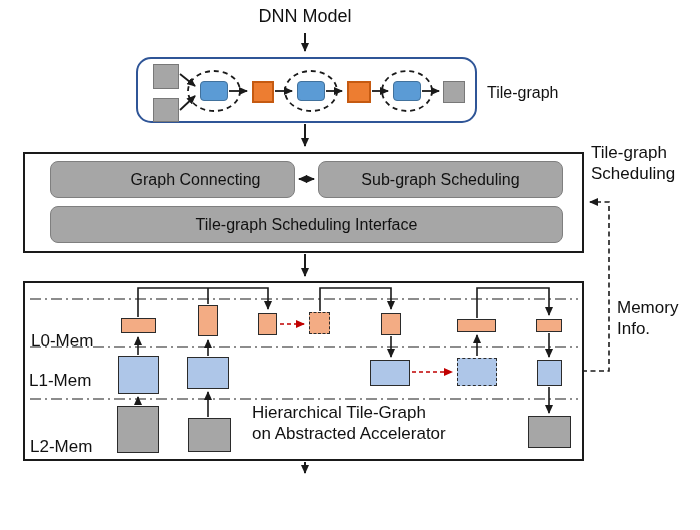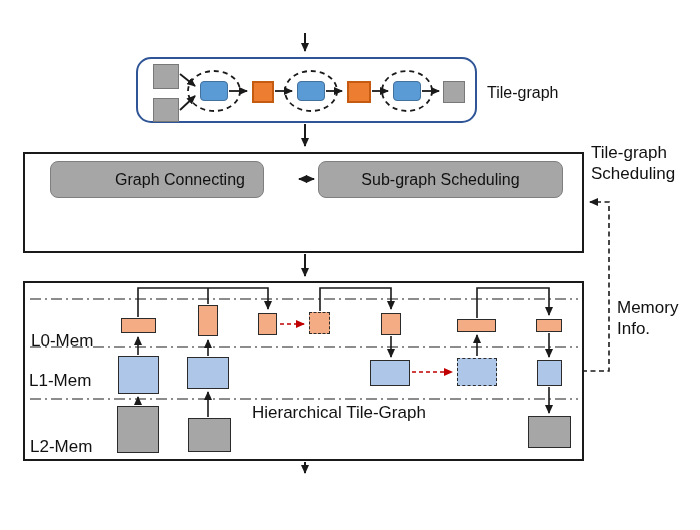--- a/index.html
+++ b/index.html
@@ -23,37 +23,39 @@
   .m-l1{background:var(--l1-fill,#AEC6E8);border:1.5px solid #2b2b2b;}
   .m-l2{background:var(--node-gray,#A6A6A6);border:1.5px solid #2b2b2b;}
   .dashedge{border-style:dashed !important;}
   svg.overlay{position:absolute;left:0;top:0;pointer-events:none;}
 </style>
 </head>
 <body>
 
 <div class="stage">
 
+  <div class="lbl f18 center" style="left:205px;top:6px;width:200px;">DNN Model</div>
 
   <div class="tilebox" style="left:136px;top:57px;width:341px;height:66px;"></div>
 
   <div class="node n-gray" style="left:153px;top:64px;width:26px;height:25px;"></div>
   <div class="node n-gray" style="left:153px;top:98px;width:26px;height:24px;"></div>
   <div class="node n-blue" style="left:200px;top:81px;width:28px;height:20px;"></div>
   <div class="node n-orange" style="left:252px;top:81px;width:22px;height:22px;"></div>
   <div class="node n-blue" style="left:297px;top:81px;width:28px;height:20px;"></div>
   <div class="node n-orange" style="left:347px;top:81px;width:24px;height:22px;"></div>
   <div class="node n-blue" style="left:393px;top:81px;width:28px;height:20px;"></div>
   <div class="node n-gray" style="left:443px;top:81px;width:22px;height:22px;"></div>
 
   <div class="lbl f16" style="left:487px;top:82px;">Tile-graph</div>
 
   <div class="bigbox" style="left:23px;top:152px;width:561px;height:101px;"></div>
-  <div class="pill" style="left:50px;top:161px;width:214px;height:37px;padding-left:46px;">Graph Connecting</div>
+  <div class="pill" style="left:50px;top:161px;width:245px;height:37px;padding-left:46px;">Graph Connecting</div>
   <div class="pill" style="left:318px;top:161px;width:245px;height:37px;">Sub-graph Scheduling</div>
+  <div class="pill" style="left:50px;top:206px;width:513px;height:37px;">Tile-graph Scheduling Interface</div>
 
   <div class="lbl f17" style="left:591px;top:142px;">
     <div>Tile-graph</div>
     <div>Scheduling</div>
   </div>
 
   <div class="bigbox" style="left:23px;top:281px;width:561px;height:180px;"></div>
 
   <div class="lbl f17" style="left:31px;top:330px;">L0-Mem</div>
   <div class="lbl f17" style="left:29px;top:370px;">L1-Mem</div>
@@ -72,20 +74,21 @@
   <div class="node m-l1" style="left:370px;top:360px;width:40px;height:26px;"></div>
   <div class="node m-l1 dashedge" style="left:457px;top:358px;width:40px;height:28px;"></div>
   <div class="node m-l1" style="left:537px;top:360px;width:25px;height:26px;"></div>
 
   <div class="node m-l2" style="left:117px;top:406px;width:42px;height:47px;"></div>
   <div class="node m-l2" style="left:188px;top:418px;width:43px;height:34px;"></div>
   <div class="node m-l2" style="left:528px;top:416px;width:43px;height:32px;"></div>
 
   <div class="lbl f17" style="left:252px;top:402px;">
     <div>Hierarchical Tile-Graph</div>
+    <div>on Abstracted Accelerator</div>
   </div>
 
   <div class="lbl f17" style="left:617px;top:297px;">
     <div>Memory</div>
     <div>Info.</div>
   </div>
 
 
   <svg class="overlay" width="700" height="530" viewBox="0 0 700 530">
     <defs>

